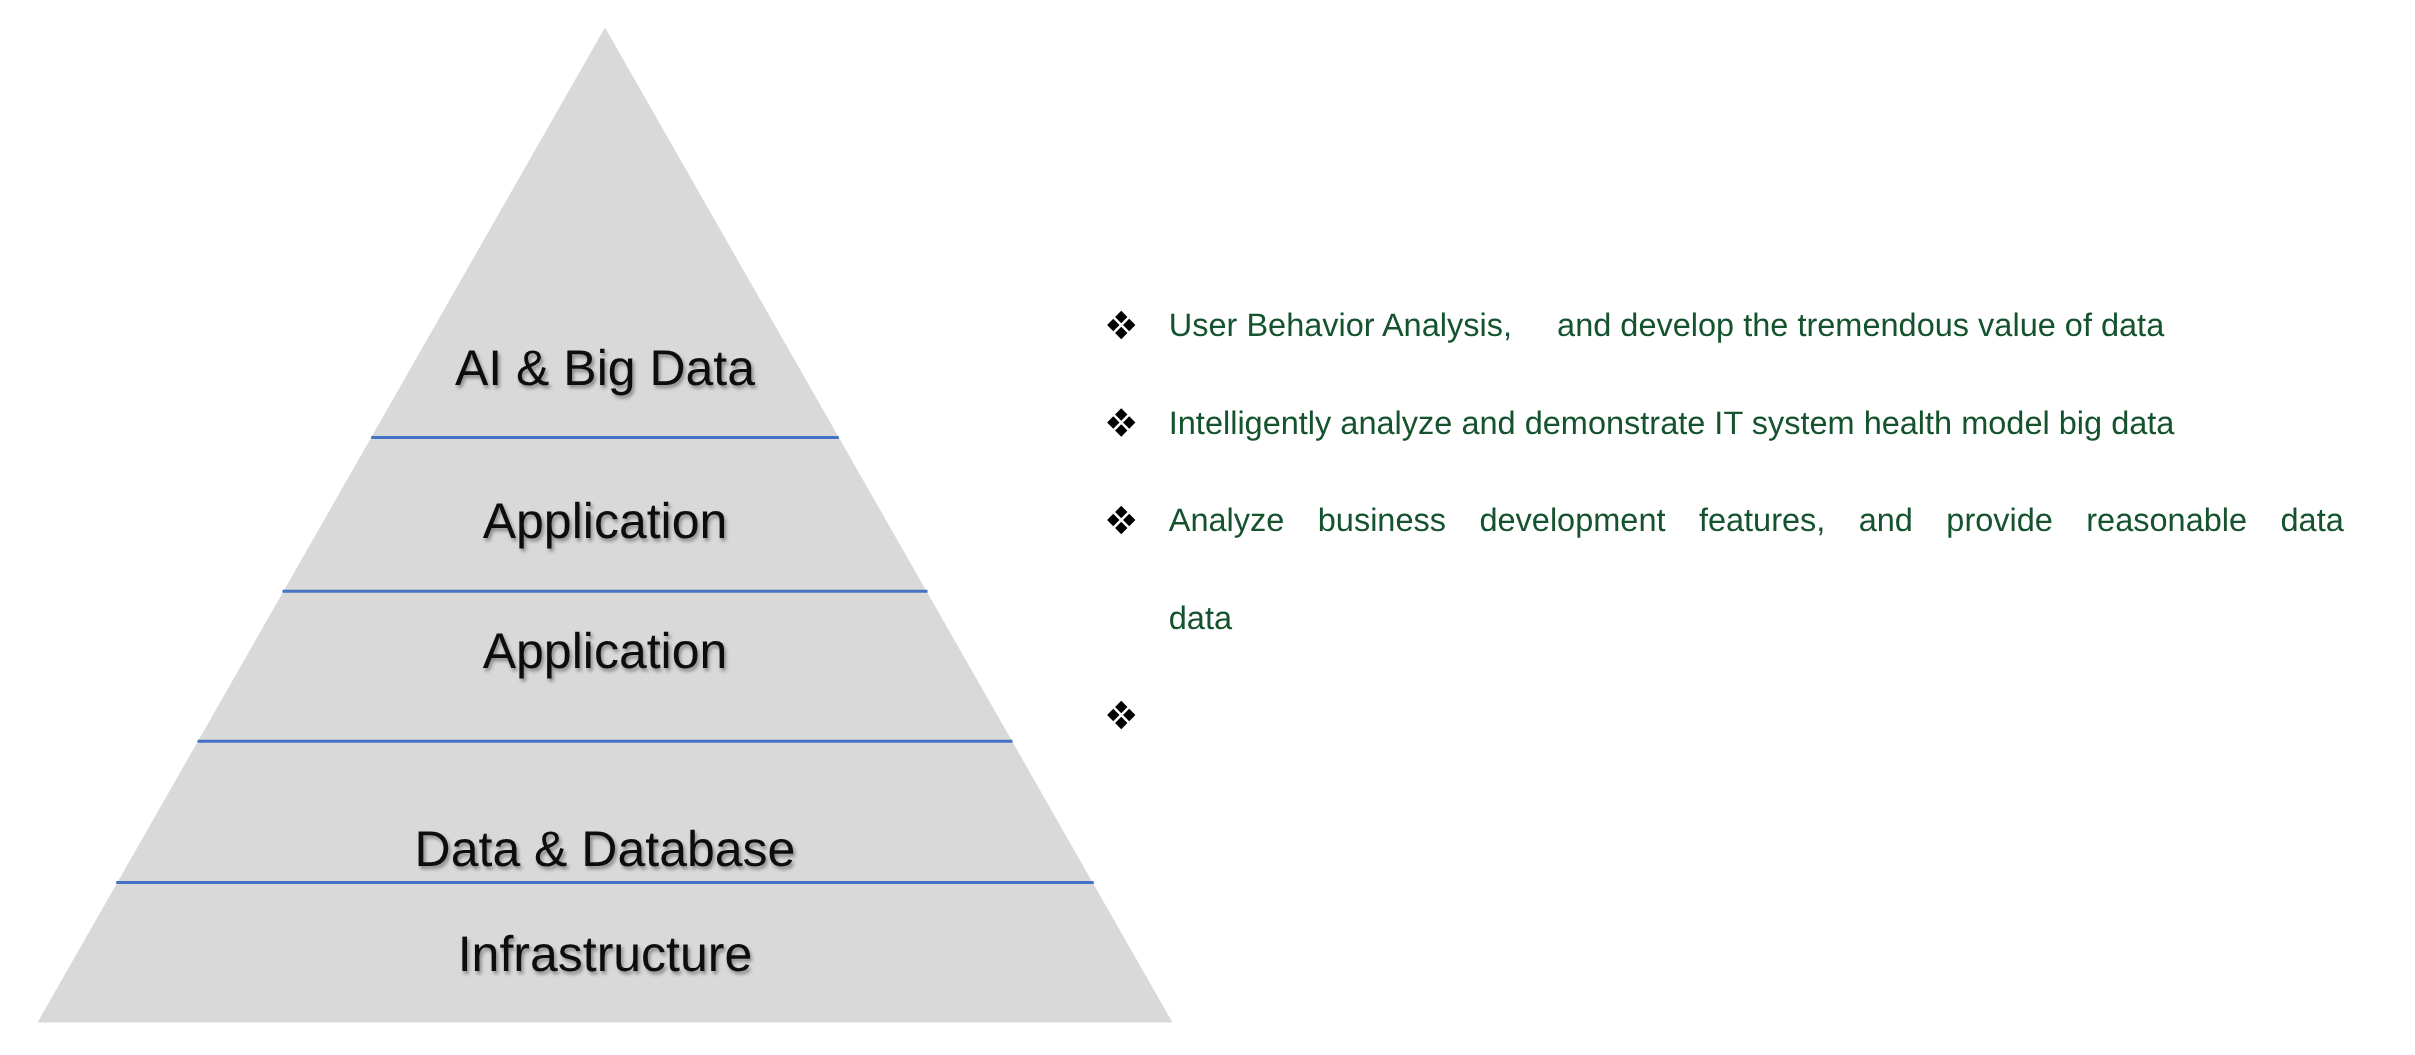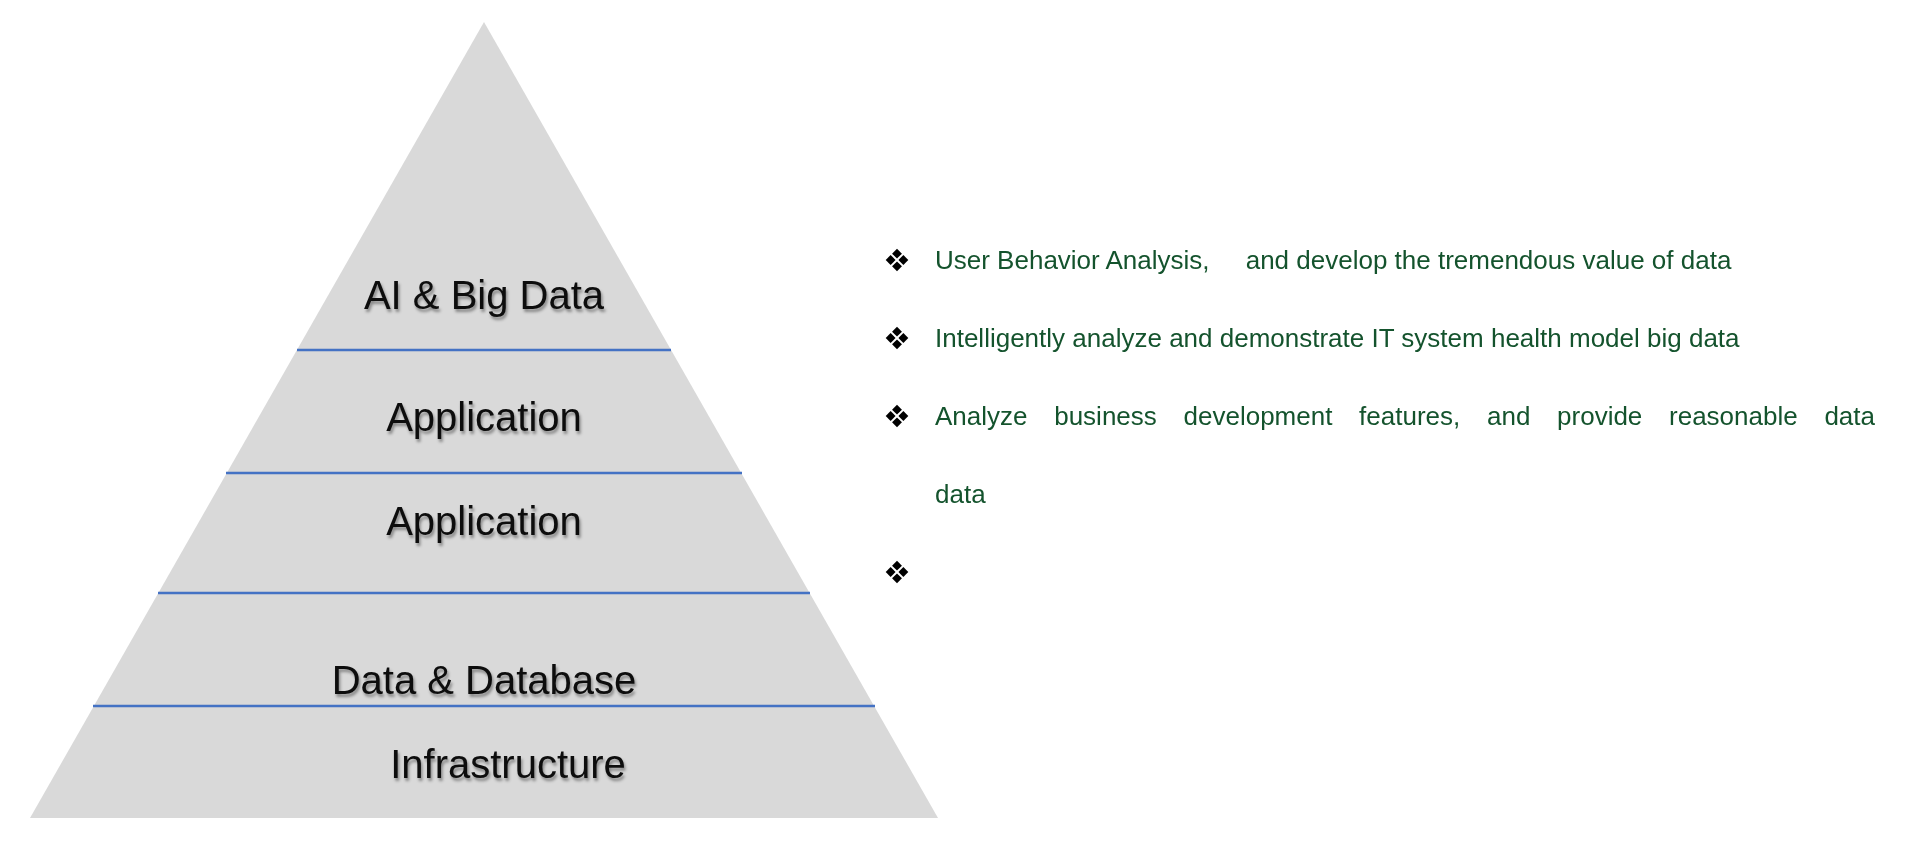--- a/index.html
+++ b/index.html
@@ -31,21 +31,21 @@
     font-size: 40px;
     line-height: 48px;
     color: #0d0d0d;
     text-shadow: 1.5px 2.5px 3px rgba(0,0,0,0.38);
     white-space: pre;
   }
   .ll-0 { top: 271px; }
   .ll-1 { top: 393px; }
   .ll-2 { top: 497px; }
   .ll-3 { top: 627px; margin-top: 29px; }
-  .ll-4 { top: 740px; padding-left: 24px; }
+  .ll-4 { top: 740px; }
 
   
   .bullets {
     position: absolute;
     left: 935px;
     top: 221px;
     width: 940px;
     font-size: 26px;
     color: #14532d;
   }

